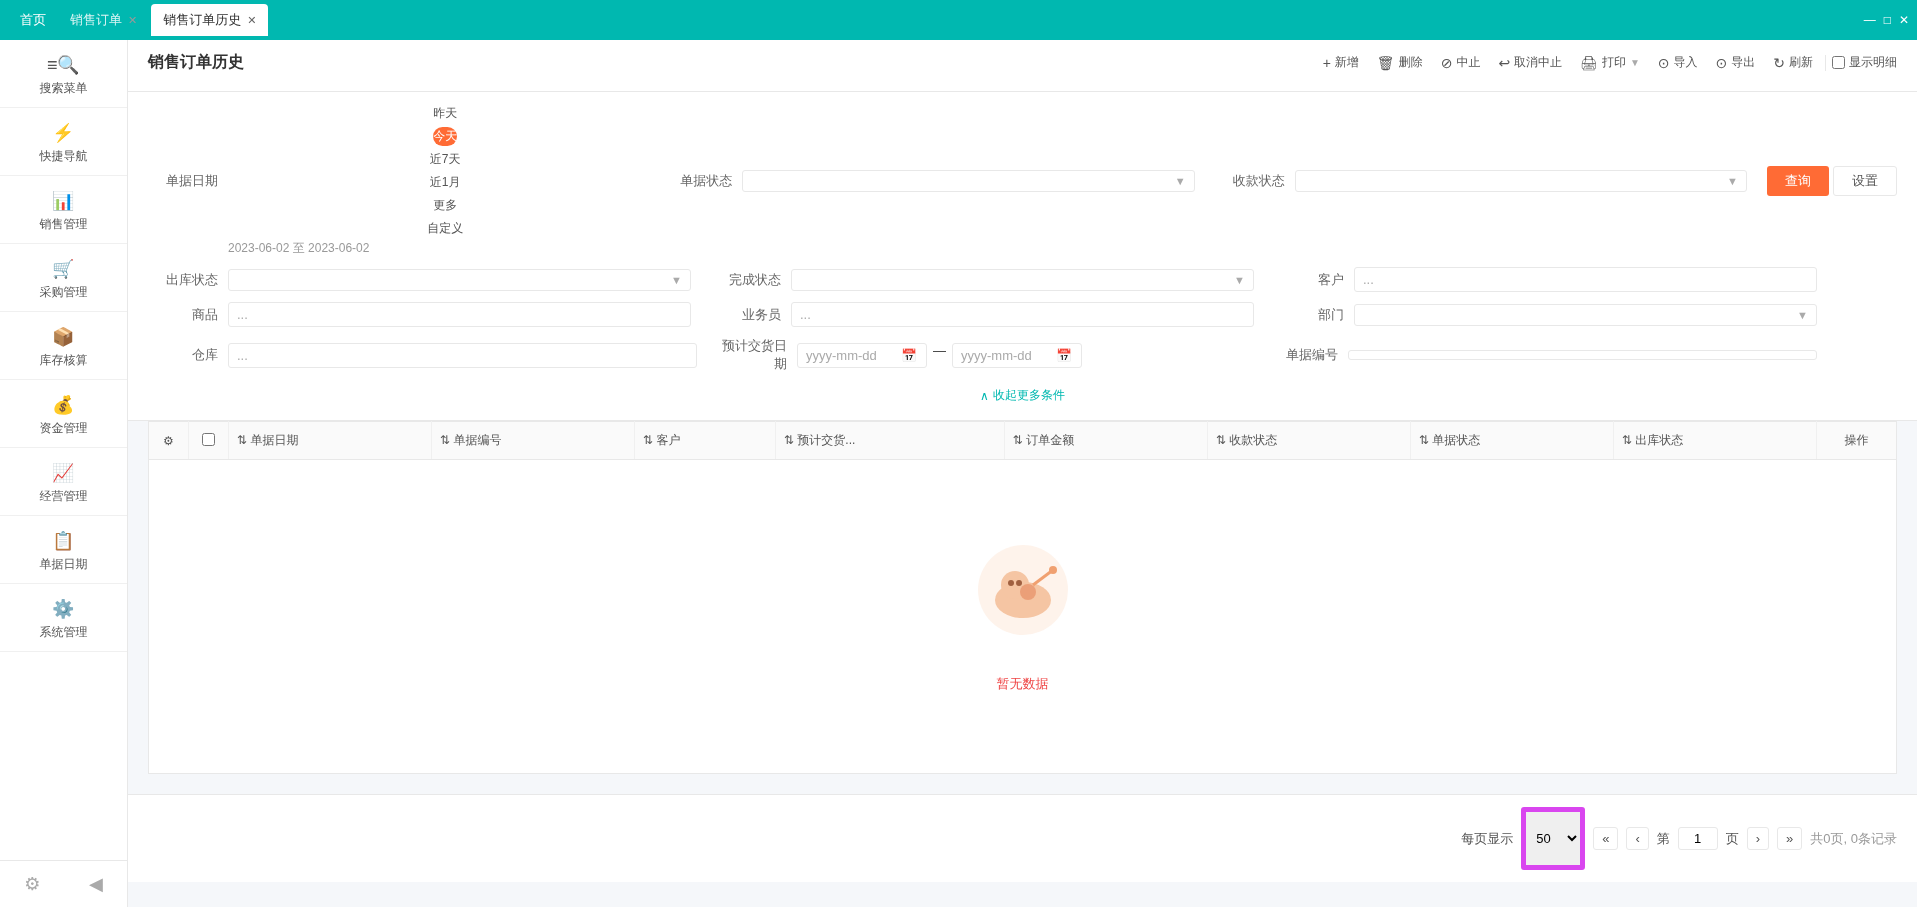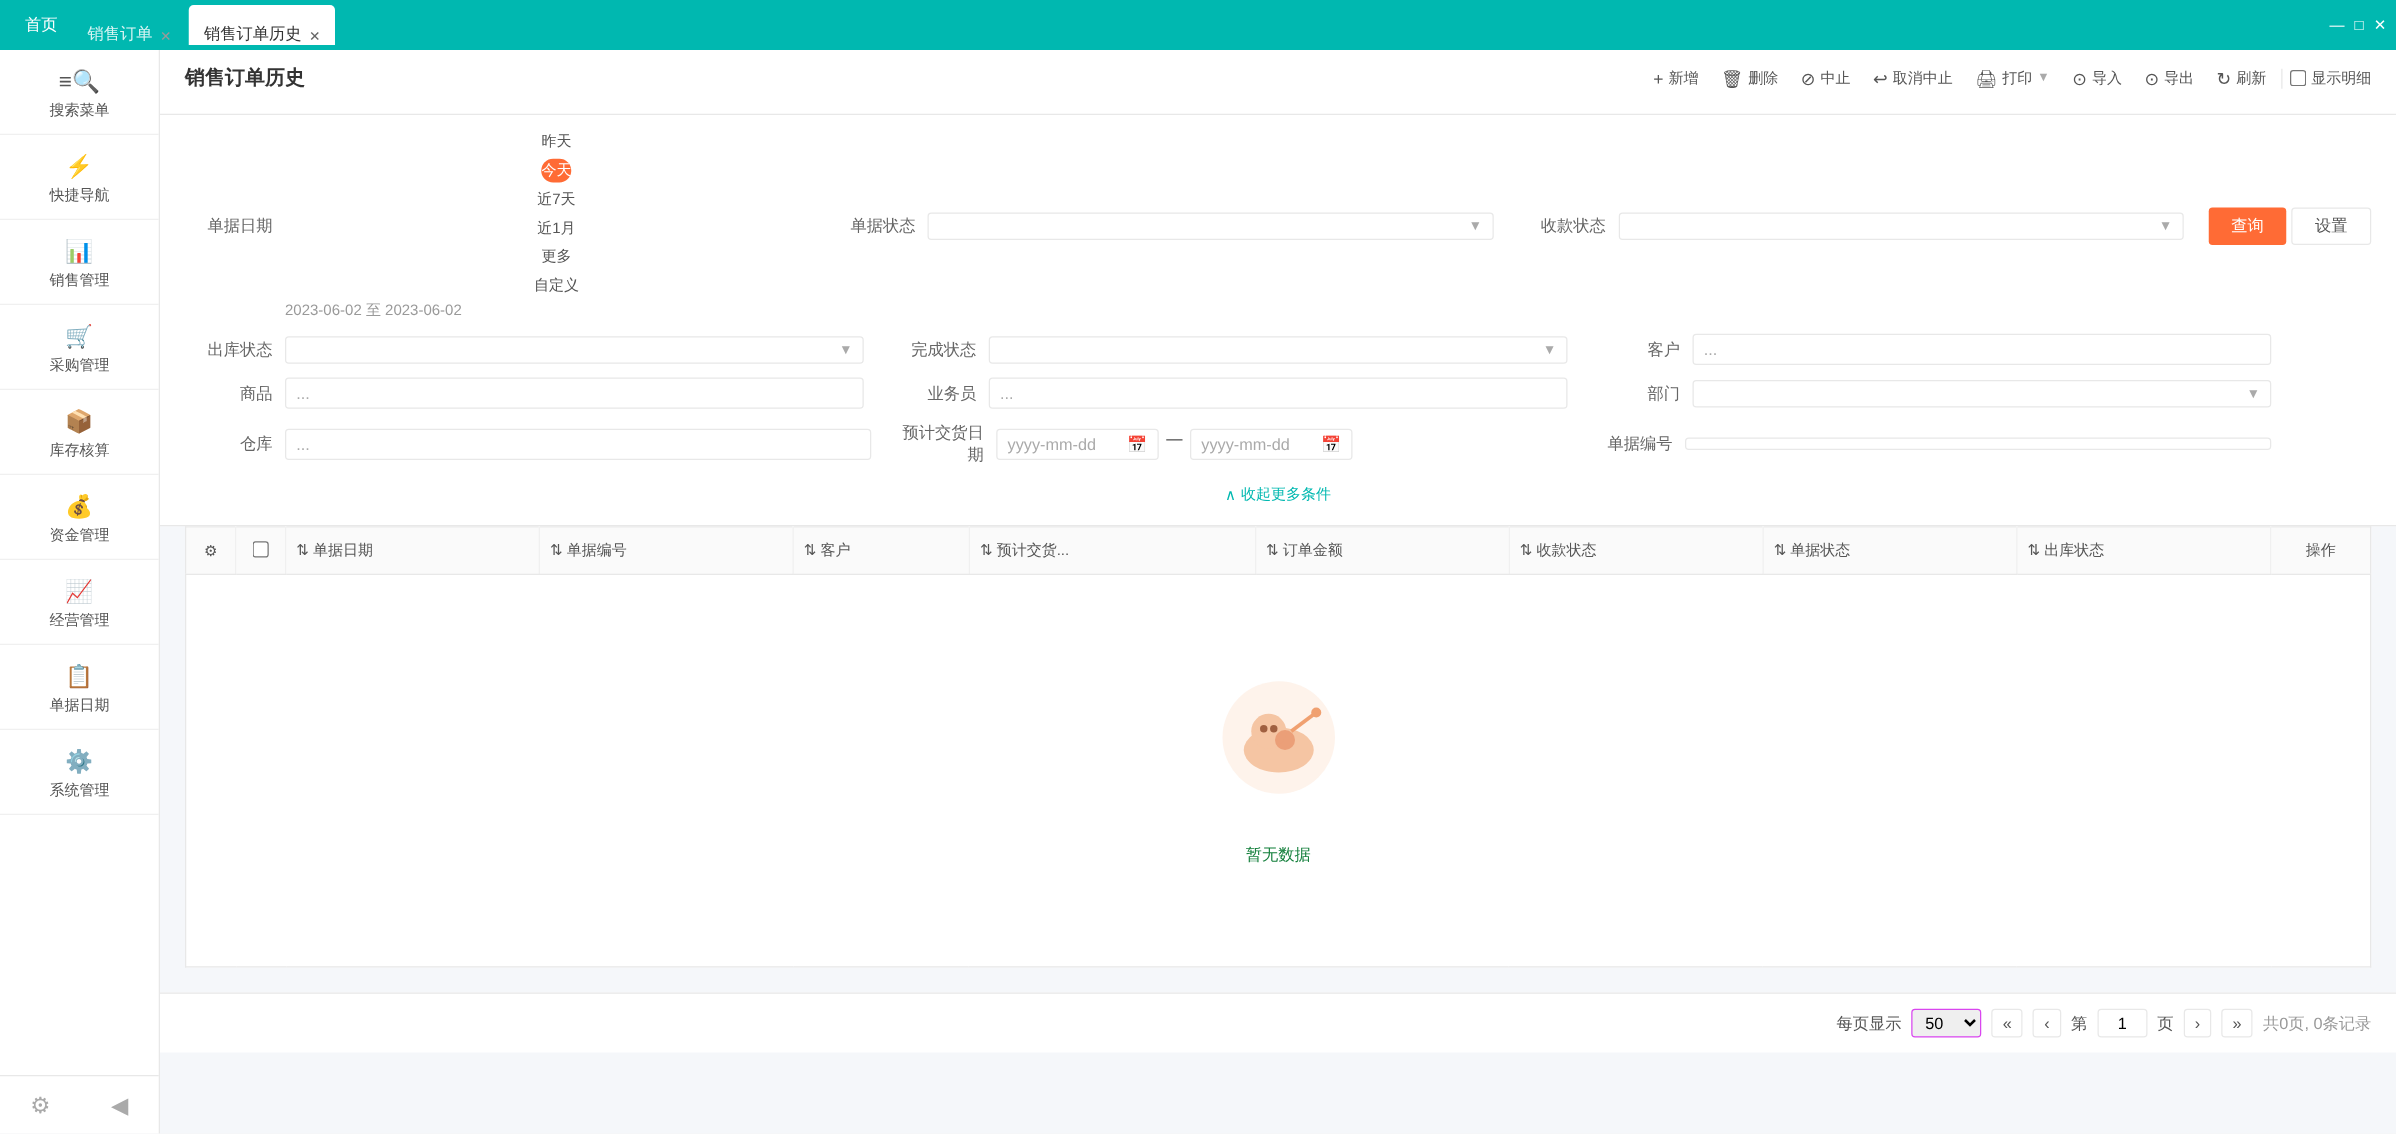--- a/index.html
+++ b/index.html
@@ -1,20 +1,20 @@
 <!DOCTYPE html>
 <html><head>
   <meta charset="utf-8">
   <style>
     * { margin: 0; padding: 0; box-sizing: border-box; }
     body { font-family: "Microsoft YaHei", "PingFang SC", sans-serif; font-size: 13px; color: #333; background: #f5f5f5; display: flex; flex-direction: column; height: 907px; overflow: hidden; }
 
     
     .top-bar { background: #00b8b0; height: 40px; display: flex; align-items: center; padding: 0 8px; flex-shrink: 0; }
-    .tab { display: flex; align-items: flex-end; height: 32px; padding: 0 12px; border-radius: 4px 4px 0 0; font-size: 13px; cursor: pointer; color: rgba(255,255,255,0.85); margin-right: 2px; }
+    .tab { display: flex; align-items: center; height: 32px; padding: 0 12px; border-radius: 4px 4px 0 0; font-size: 13px; cursor: pointer; color: rgba(255,255,255,0.85); margin-right: 2px; }
     .tab.active { background: #fff; color: #333; }
     .tab-close { margin-left: 6px; color: #999; font-size: 11px; cursor: pointer; }
     .tab.active .tab-close { color: #666; }
     .top-bar-home { color: #fff; font-size: 13px; padding: 0 12px; cursor: pointer; }
     .top-bar-right { margin-left: auto; display: flex; align-items: center; gap: 8px; }
     .top-bar-right span { color: #fff; font-size: 12px; cursor: pointer; }
 
     
     .layout { display: flex; flex: 1; overflow: hidden; }
 
@@ -59,25 +59,25 @@
     th { padding: 10px 8px; font-size: 12px; font-weight: 500; color: #555; border-bottom: 1px solid #e8e8e8; border-right: 1px solid #f0f0f0; white-space: nowrap; text-align: left; }
     th:last-child { border-right: none; }
     .th-sort { display: flex; align-items: center; gap: 3px; }
     .th-check { width: 40px; text-align: center; }
     .th-actions { width: 80px; text-align: center; color: #555; }
     .th-settings { width: 40px; text-align: center; }
 
     
     .empty-state { display: flex; flex-direction: column; align-items: center; justify-content: center; padding: 80px 0; }
     .empty-icon { font-size: 80px; margin-bottom: 16px; }
-    .empty-text { color: #15803d; font-size: 13px; }
+    .empty-text { color: #ef4444; font-size: 13px; }
 
     
     .pagination { display: flex; align-items: center; justify-content: flex-end; padding: 12px 20px; background: #fff; border-top: 1px solid #e8e8e8; gap: 8px; font-size: 13px; color: #555; }
-    .page-size-select { border: 1px solid #d946ef; border-radius: 3px; padding: 2px 6px; font-size: 13px; cursor: pointer; }
+    .page-size-select { border: 5px solid #d946ef; border-radius: 3px; padding: 18px 6px; font-size: 13px; cursor: pointer; }
     .page-btn { border: 1px solid #e8e8e8; border-radius: 3px; padding: 3px 8px; cursor: pointer; color: #555; background: #fff; font-size: 13px; }
     .page-input { border: 1px solid #e8e8e8; border-radius: 3px; padding: 3px 6px; width: 40px; text-align: center; font-size: 13px; }
     .total-info { color: #999; font-size: 13px; }
 
     
     .query-set-area { display: flex; flex-direction: row; gap: 4px; }
     .btn-query { background: #ff6b35; color: #fff; border: none; padding: 6px 18px; border-radius: 3px; font-size: 13px; cursor: pointer; }
     .btn-set { background: #fff; color: #555; border: 1px solid #e8e8e8; padding: 5px 18px; border-radius: 3px; font-size: 13px; cursor: pointer; }
   </style>
 </head>

